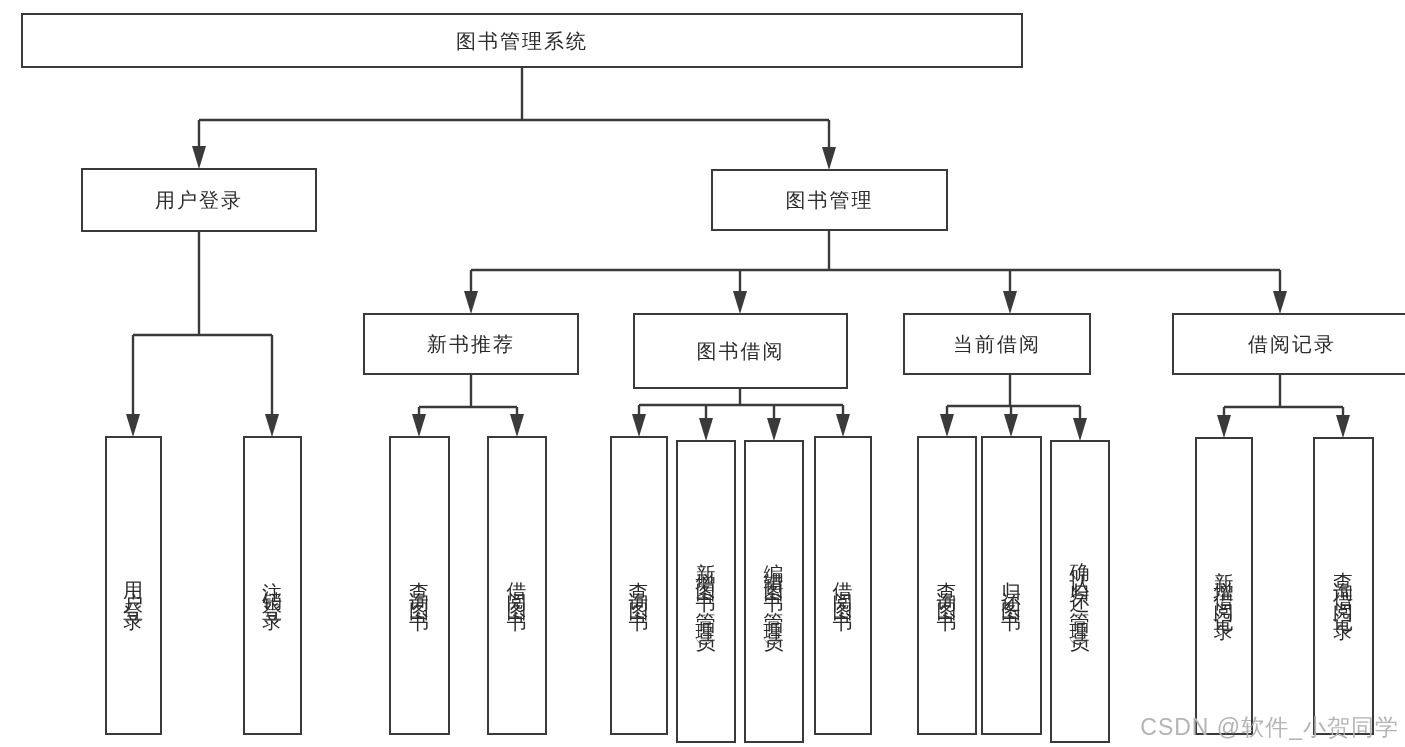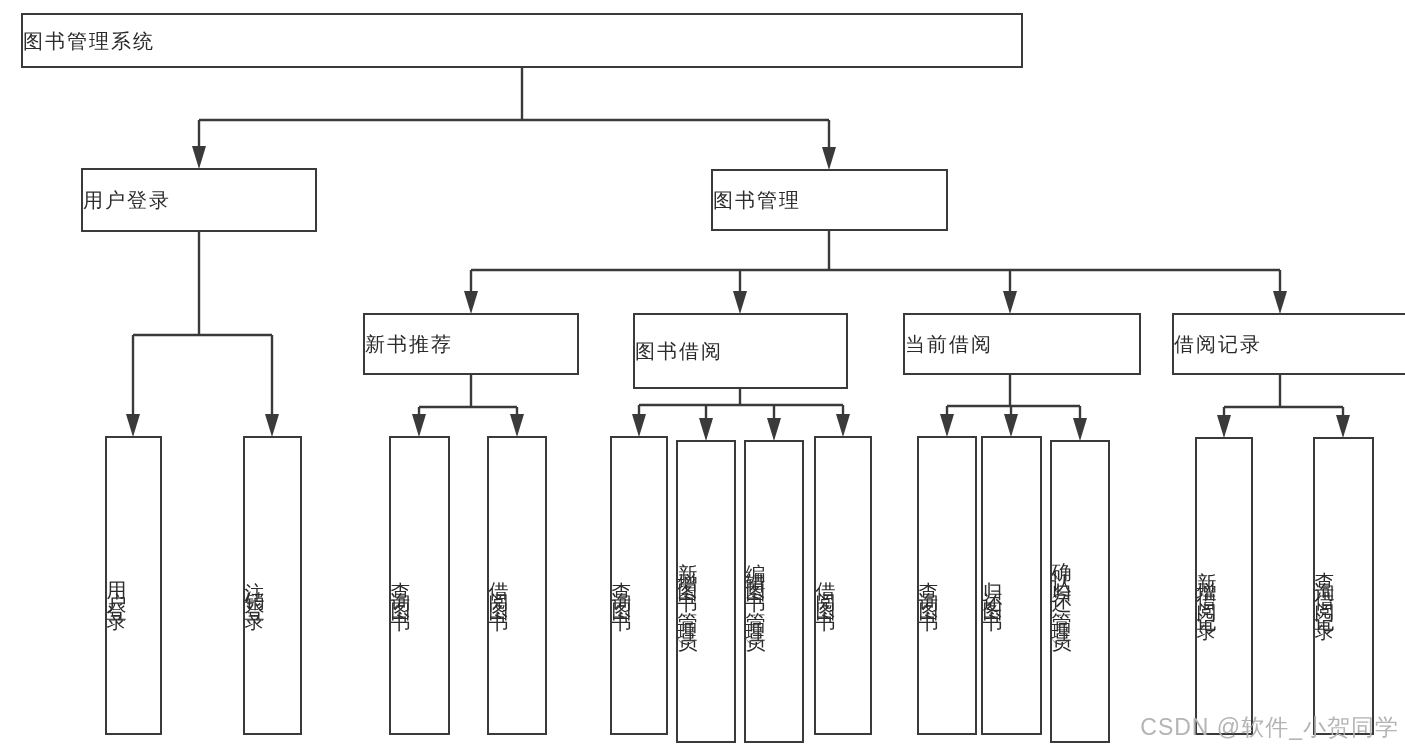--- a/index.html
+++ b/index.html
@@ -14,21 +14,21 @@
     width:1405px;height:747px;
     background:var(--bg);
     font-family:"Liberation Sans", sans-serif;
     overflow:hidden;
   }
   #conn-svg{position:absolute;left:0;top:0;z-index:1;}
   .box{
     position:absolute;box-sizing:border-box;
     border:2px solid var(--line);
     background:#fff;
-    display:flex;align-items:center;justify-content:flex-start;
+    display:flex;align-items:center;justify-content:center;
     z-index:2;
   }
   .hlabel{
     font-size:20px;letter-spacing:2px;color:var(--text);
     white-space:nowrap;line-height:1;
   }
   .vlabel{
     writing-mode:vertical-rl;text-orientation:mixed;
     font-size:20px;letter-spacing:10px;color:var(--text);
     line-height:1;
@@ -109,21 +109,21 @@
   <div class="box" style="left:711px;top:169px;width:237px;height:62px">
     <span class="hlabel">图书管理</span>
   </div>
 
   <div class="box" style="left:363px;top:313px;width:216px;height:62px">
     <span class="hlabel">新书推荐</span>
   </div>
   <div class="box" style="left:633px;top:313px;width:215px;height:76px">
     <span class="hlabel">图书借阅</span>
   </div>
-  <div class="box" style="left:903px;top:313px;width:238px;height:62px">
+  <div class="box" style="left:903px;top:313px;width:188px;height:62px">
     <span class="hlabel">当前借阅</span>
   </div>
   <div class="box" style="left:1172px;top:313px;width:240px;height:62px">
     <span class="hlabel">借阅记录</span>
   </div>
 
   <div class="box" style="left:105px;top:436px;width:57px;height:299px">
     <span class="vlabel">用户登录</span>
   </div>
   <div class="box" style="left:243px;top:436px;width:59px;height:299px">

